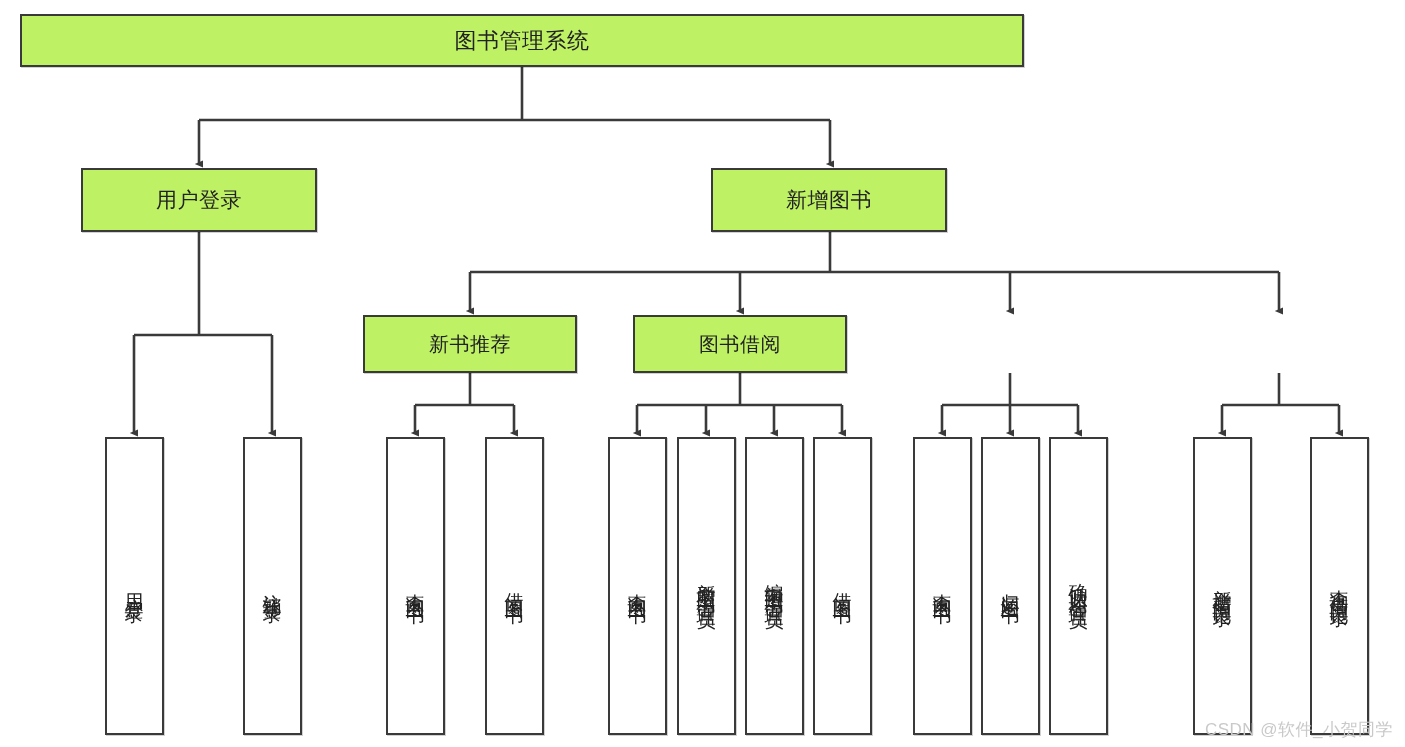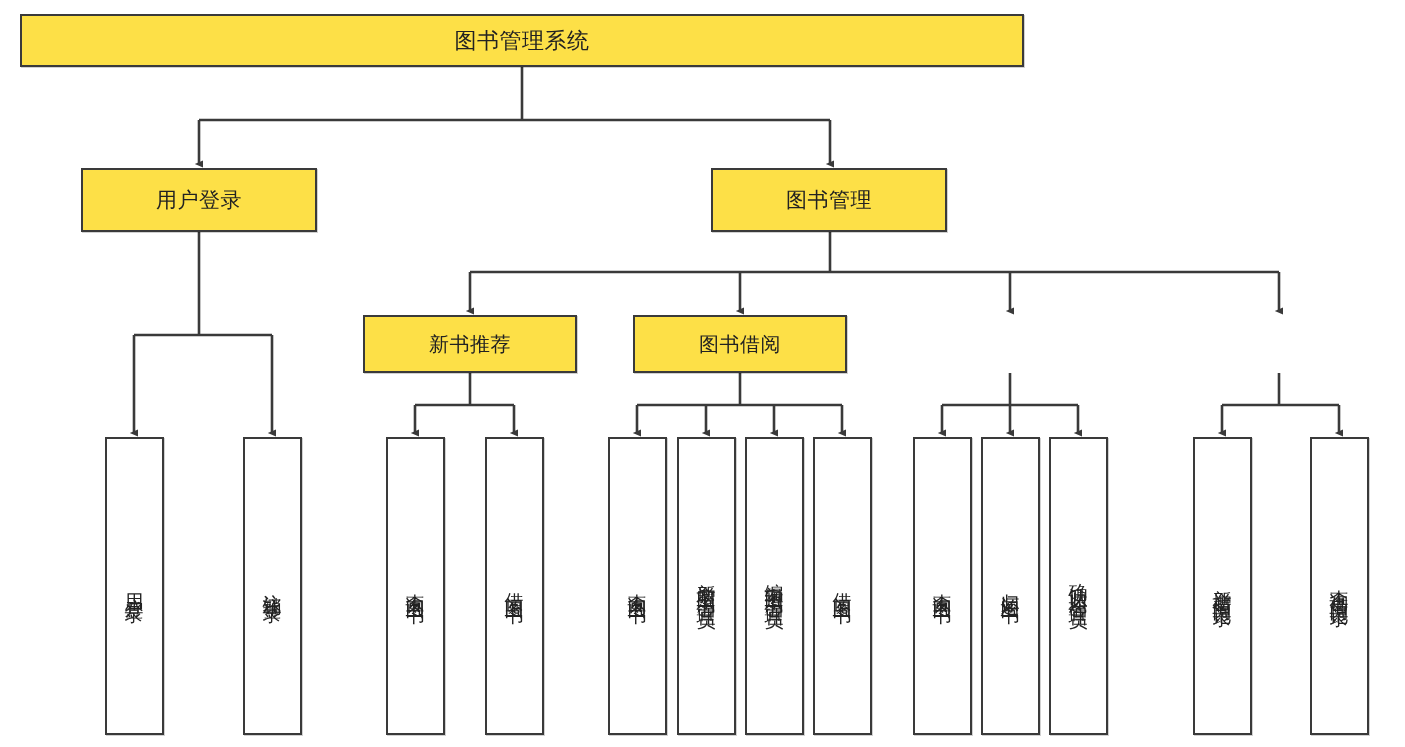--- a/index.html
+++ b/index.html
@@ -23,21 +23,21 @@
     left: 0;
     top: 0;
     width: 1405px;
     height: 747px;
     pointer-events: none;
   }
   .node {
     position: absolute;
     box-sizing: border-box;
     border: 2px solid #3a3a3a;
-    background: #fde047;
+    background: #bef264;
     display: flex;
     align-items: center;
     justify-content: center;
     color: #222222;
     box-shadow: 1px 1px 0 rgba(0,0,0,0.18);
   }
   .node.level0 { font-size: 22px; }
   .node.level1 { font-size: 21px; }
   .node.level2 { font-size: 20px; }
   .node-label {
@@ -137,21 +137,21 @@
 
   <div class="node level0" style="left:20px; top:14px; width:1004px; height:53px;">
     <span class="node-label">图书管理系统</span>
   </div>
 
   <div class="node level1" style="left:81px; top:168px; width:236px; height:64px;">
     <span class="node-label">用户登录</span>
   </div>
 
   <div class="node level1" style="left:711px; top:168px; width:236px; height:64px;">
-    <span class="node-label">图书管理</span>
+    <span class="node-label">新增图书</span>
   </div>
 
   <div class="node level2" style="left:633px; top:315px; width:214px; height:58px;">
     <span class="node-label">图书借阅</span>
   </div>
 
   <div class="node level2" style="left:363px; top:315px; width:214px; height:58px;">
     <span class="node-label">新书推荐</span>
   </div>
 
@@ -202,14 +202,15 @@
   </div>
 
   <div class="leaf" style="left:1193px; top:437px; width:59px; height:298px;">
     <span class="leaf-label">新增借阅记录</span>
   </div>
 
   <div class="leaf" style="left:1310px; top:437px; width:59px; height:298px;">
     <span class="leaf-label">查询借阅记录</span>
   </div>
 
+  <div id="watermark">CSDN @软件_小贺同学</div>
 
 </div>
 
 </body></html>

